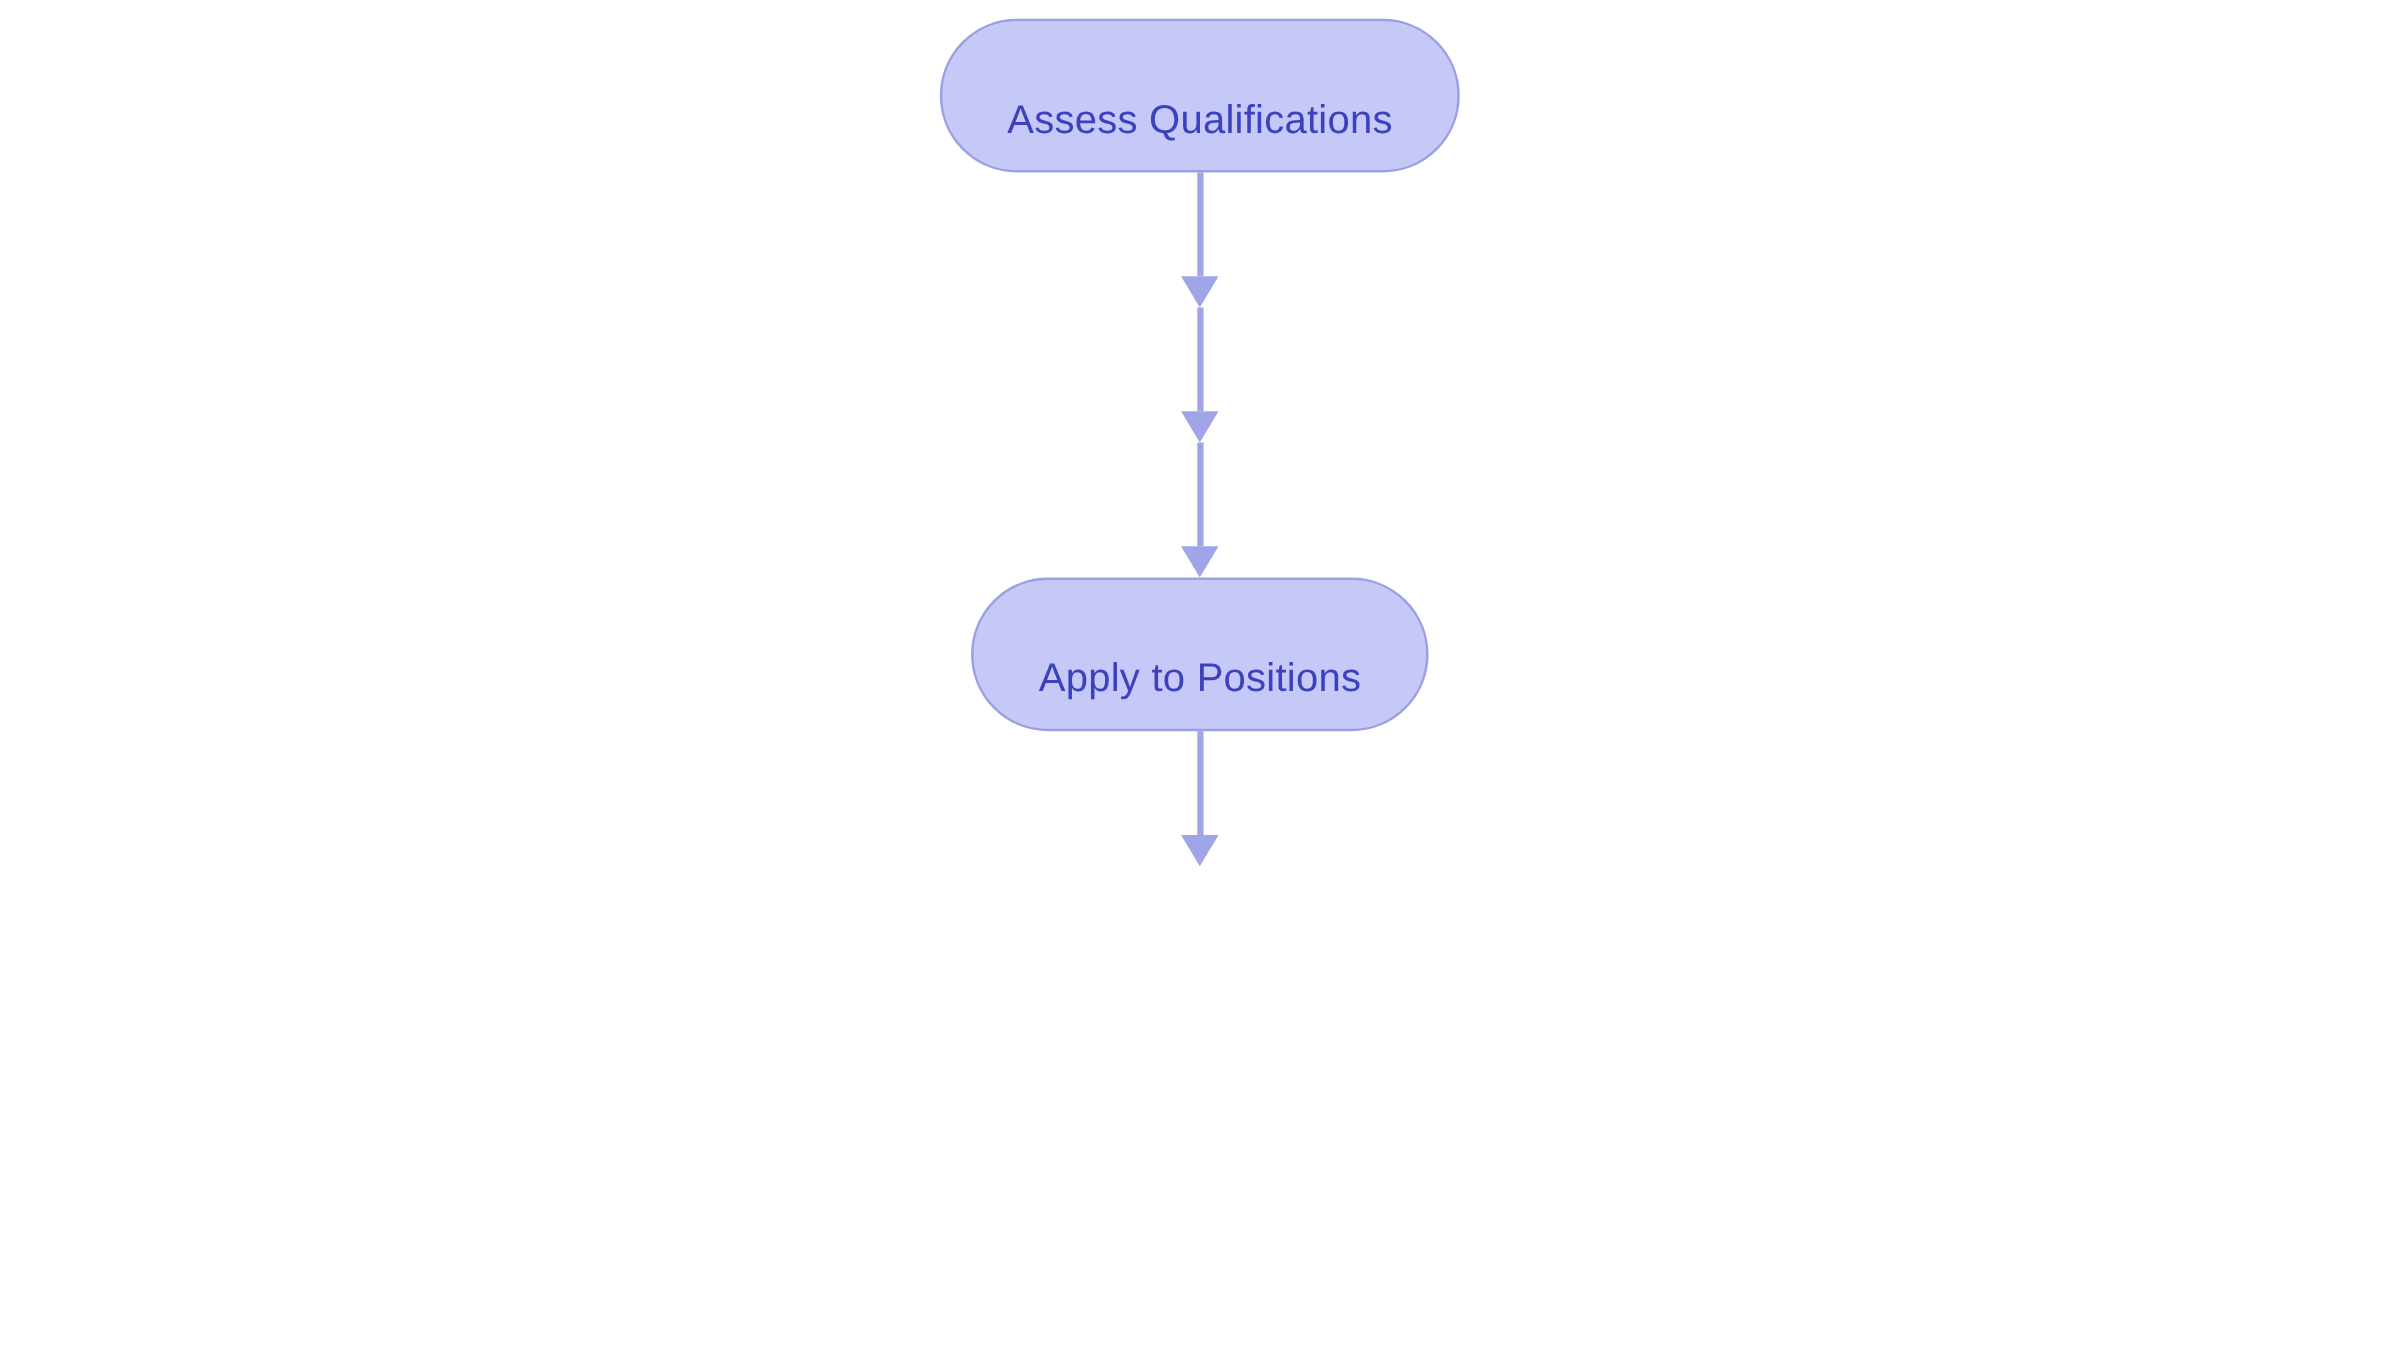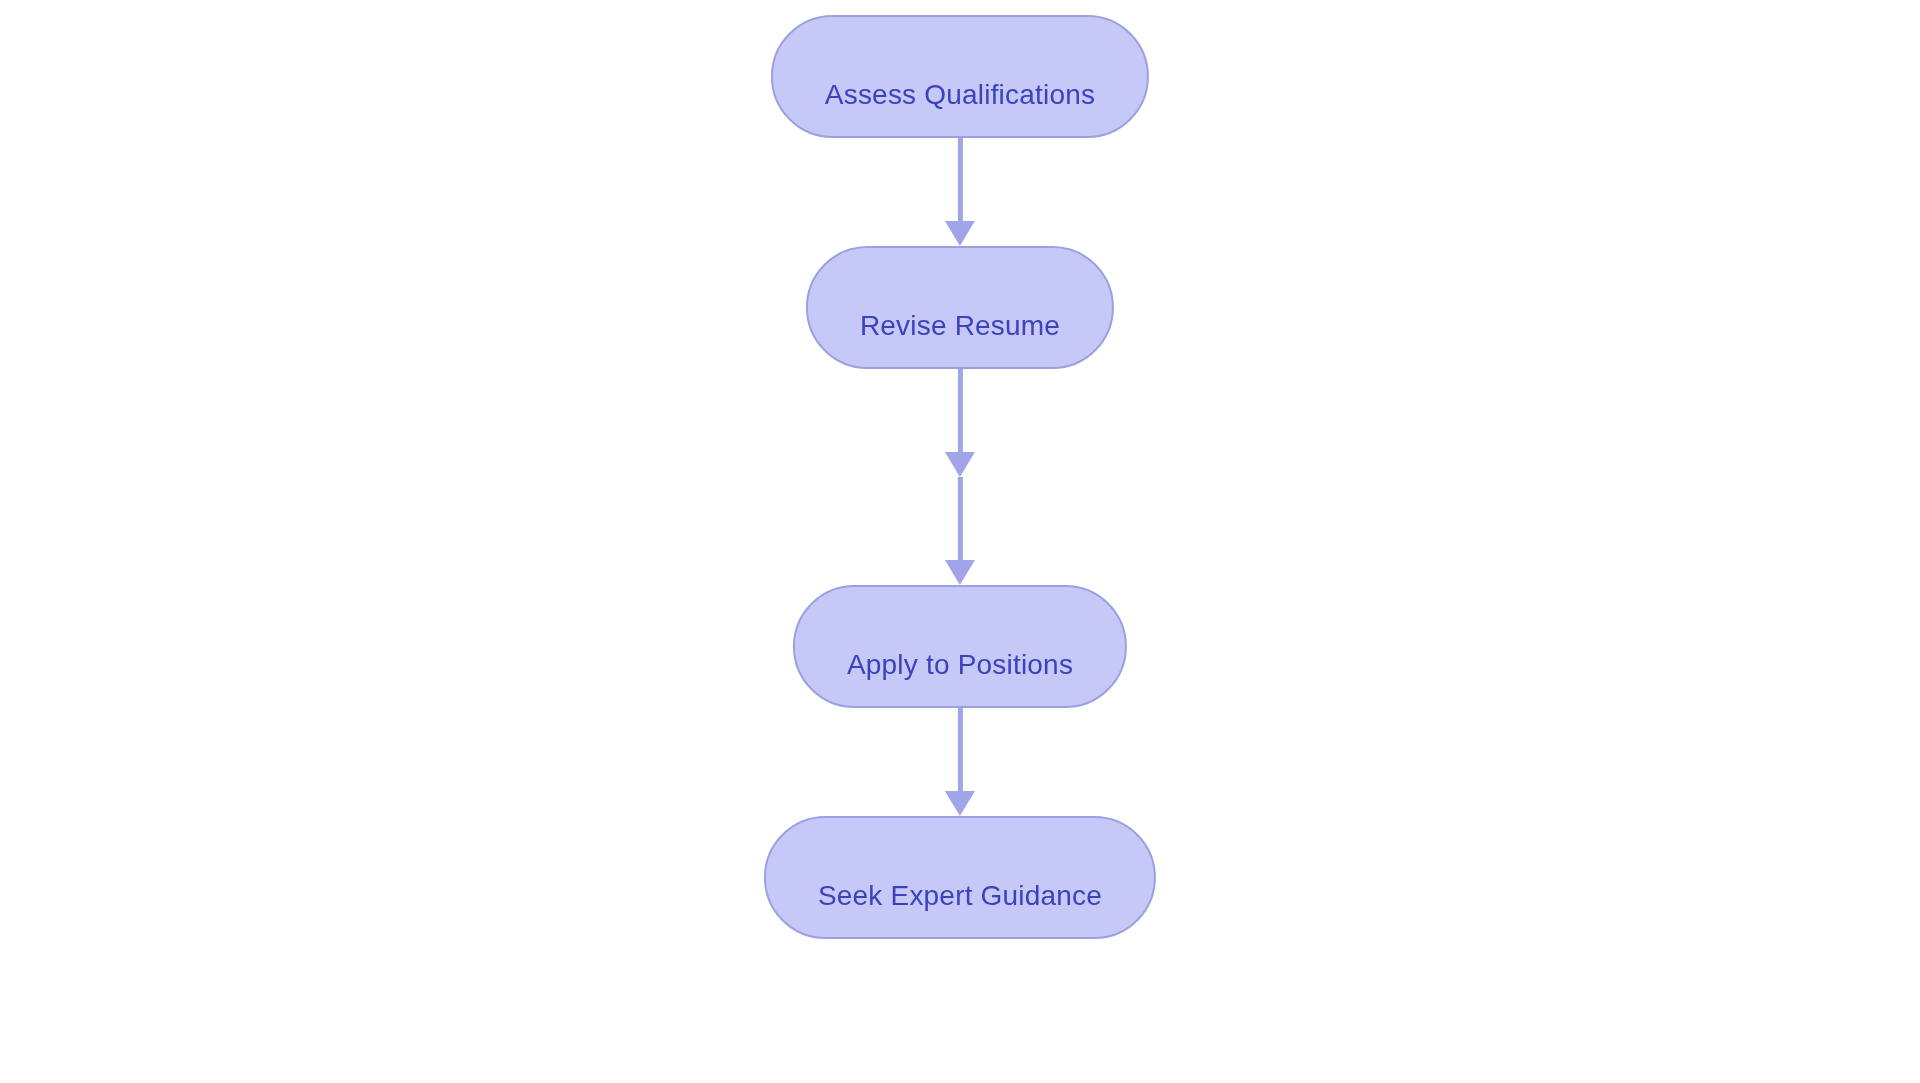--- a/index.html
+++ b/index.html
@@ -38,21 +38,21 @@
     padding: 0 52px;
     display: flex;
     align-items: center;
     justify-content: center;
     background: var(--node-fill);
     border: 2px solid var(--node-border);
     border-radius: 62px;
     flex: 0 0 auto;
   }
   .node-label {
-    font-size: 28px;
+    font-size: 32px;
     color: var(--node-text);
     white-space: nowrap;
     letter-spacing: 0.2px;
     margin-top: 37px;
   }
   .arrow {
     height: 108px;
     display: flex;
     flex-direction: column;
     align-items: center;
@@ -79,23 +79,20 @@
 
     <div class="node">
       <span class="node-label">Assess Qualifications</span>
     </div>
 
     <div class="arrow">
       <div class="arrow-line"></div>
       <div class="arrow-head"></div>
     </div>
 
-    <div class="node">
-      <span class="node-label">Revise Resume</span>
-    </div>
 
     <div class="arrow">
       <div class="arrow-line"></div>
       <div class="arrow-head"></div>
     </div>
 
 
     <div class="arrow">
       <div class="arrow-line"></div>
       <div class="arrow-head"></div>
@@ -103,18 +100,15 @@
 
     <div class="node">
       <span class="node-label">Apply to Positions</span>
     </div>
 
     <div class="arrow">
       <div class="arrow-line"></div>
       <div class="arrow-head"></div>
     </div>
 
-    <div class="node">
-      <span class="node-label">Seek Expert Guidance</span>
-    </div>
 
   </div>
 </div>
 
 </body></html>

